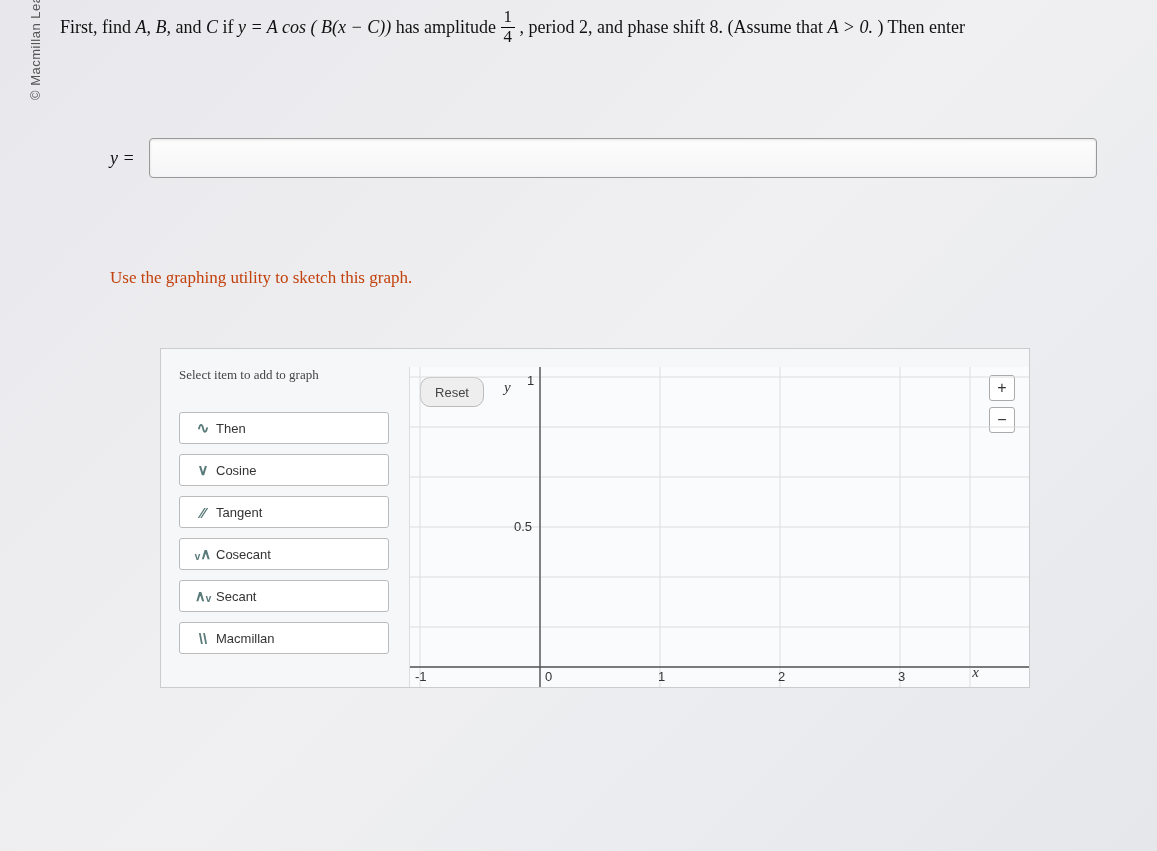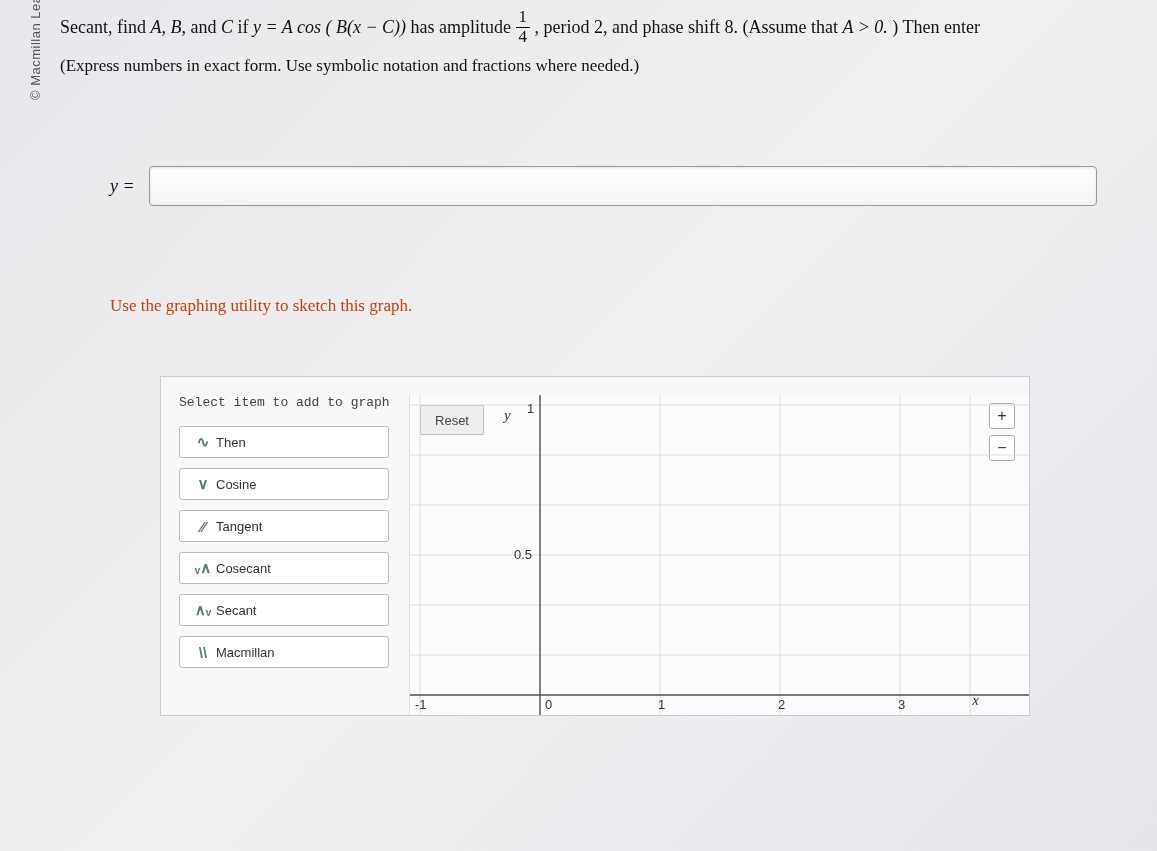--- a/index.html
+++ b/index.html
@@ -78,24 +78,24 @@
     margin: 60px 0 0 100px;
     width: 870px;
     border: 1px solid #ccc;
     background: #f6f7f8;
     display: flex;
     padding: 18px 0 0 18px;
     position: relative;
   }
   .tool-col { width: 230px; }
   .tool-title {
-    font-family: Liberation Mono, monospace;
+    font-family: Liberation Serif, serif;
     font-size: 13px;
     color: #444;
-    margin-bottom: 16px;
+    margin-bottom: 29px;
   }
   .tool-btn {
     width: 210px;
     height: 32px;
     border: 1px solid #bbb;
     background: #fff;
     border-radius: 3px;
     margin-bottom: 10px;
     display: flex;
     align-items: center;
@@ -121,21 +121,21 @@
     overflow: hidden;
   }
   .reset-btn {
     position: absolute;
     left: 10px;
     top: 10px;
     width: 64px;
     height: 30px;
     border: 1px solid #bbb;
     background: #eee;
-    border-radius: 1px;
+    border-radius: 10px;
     font-family: Arial, sans-serif;
     font-size: 13px;
     color: #444;
     cursor: pointer;
   }
   .zoom-col {
     position: absolute;
     right: 12px;
     top: 8px;
     width: 28px;
@@ -163,38 +163,37 @@
   }
 </style>
 </head>
 <body>
 
 <div class="watermark">© Macmillan Learning</div>
 
 <div class="content">
 
   <p class="problem-text">
-    <span>Secant, find </span>
+    <span>First, find </span>
     <span class="math">A, B, </span>
     <span>and </span>
     <span class="math">C </span>
     <span>if </span>
     <span class="math">y = A cos ( B(x − C))</span>
     <span> has amplitude </span>
     <span class="frac">
       <span class="num">1</span>
       <span class="den">4</span>
     </span>
     <span>, period 2, and phase shift 8. (Assume that </span>
     <span class="math">A &gt; 0.</span>
     <span>) Then enter</span>
     <br>
   </p>
 
-  <p class="instruction">(Express numbers in exact form. Use symbolic notation and fractions where needed.)</p>
 
   <div class="answer-row">
     <span class="answer-label">y =</span>
     <input class="answer-input" type="text" style="">
   </div>
 
   <p class="graph-instruction">Use the graphing utility to sketch this graph.</p>
 
   <div class="graph-panel">
     <div class="tool-col">

